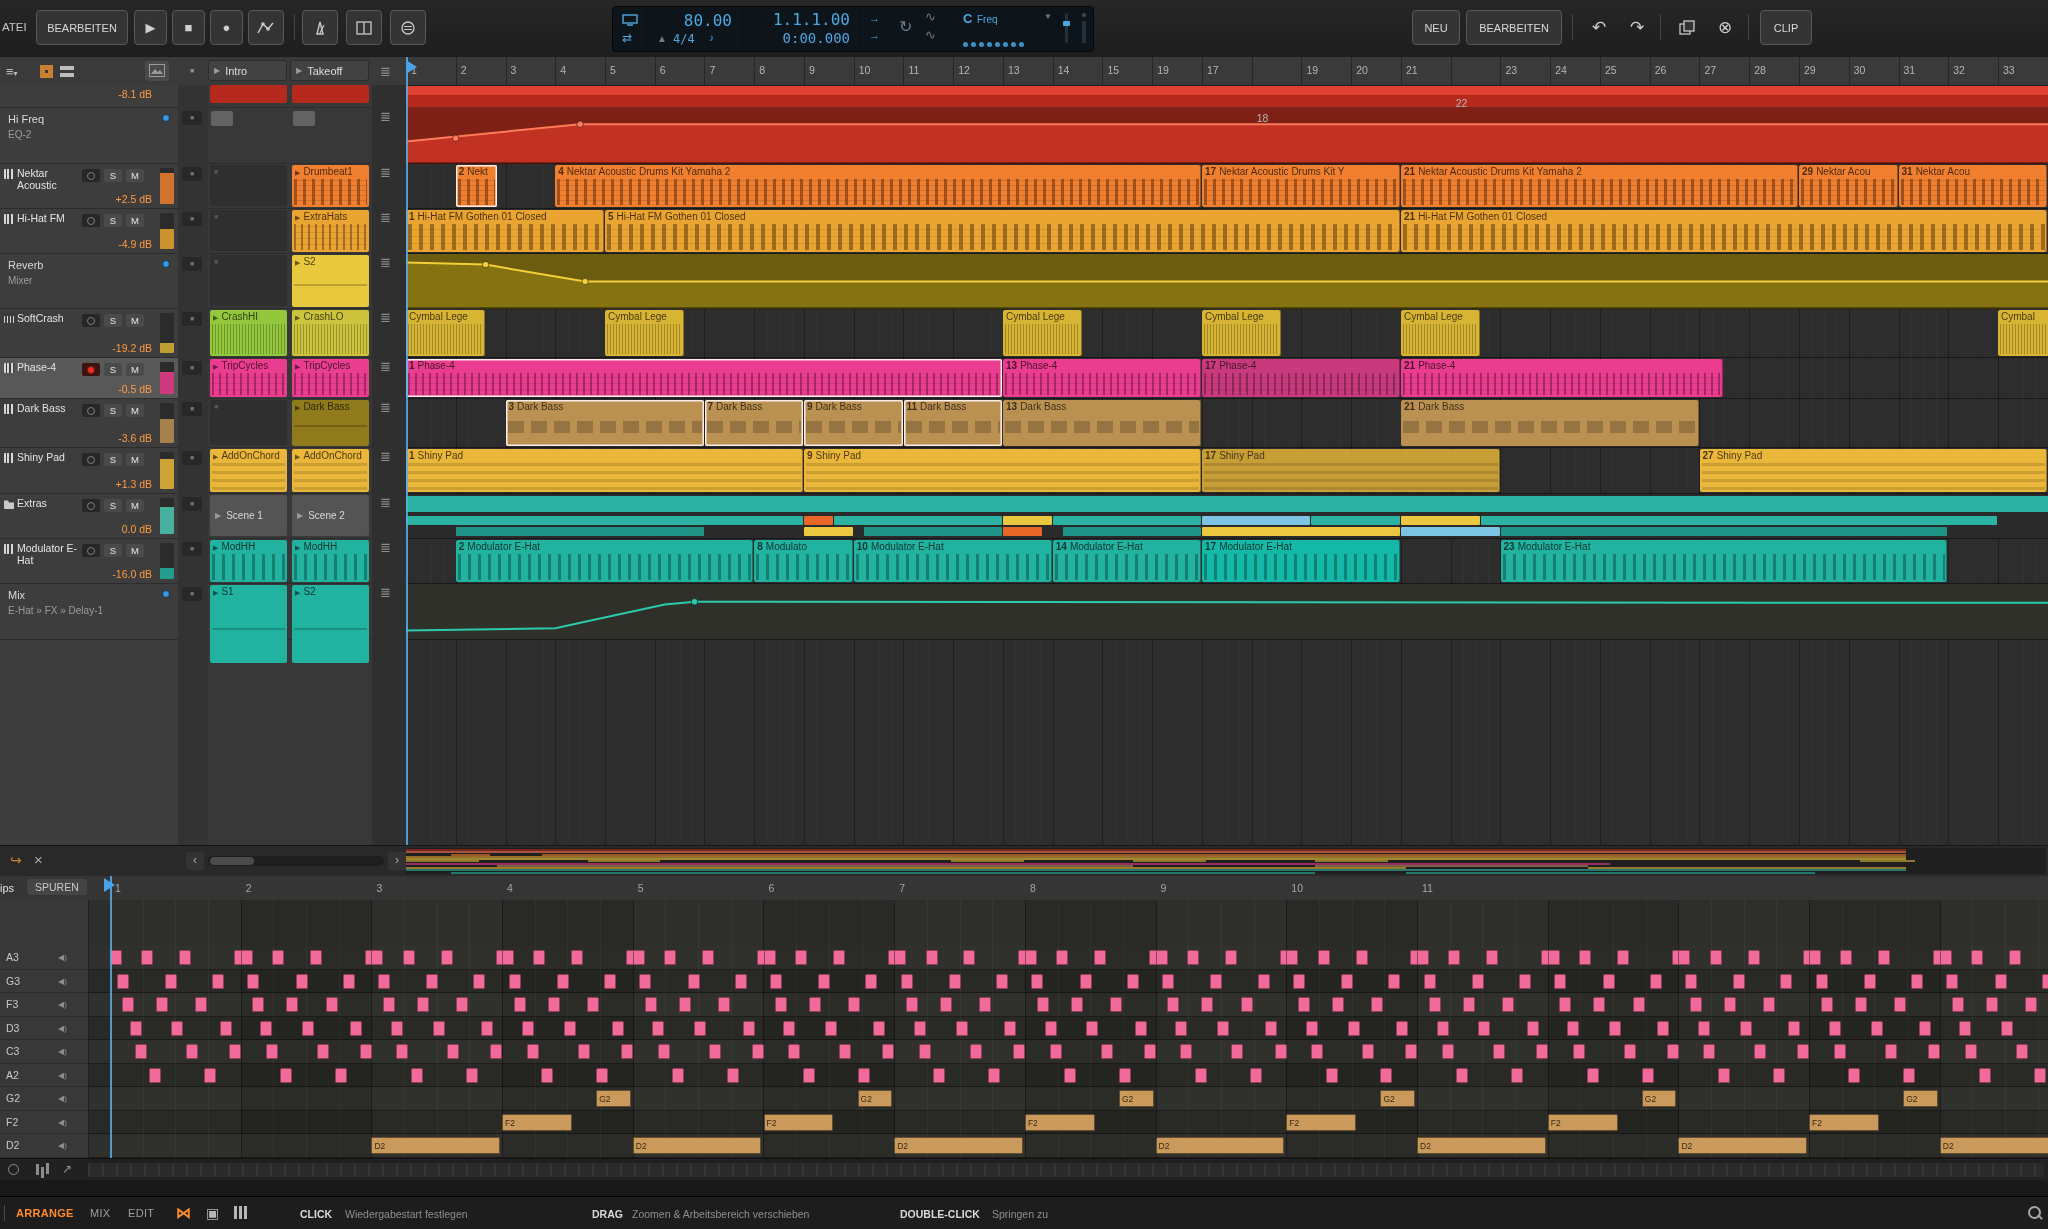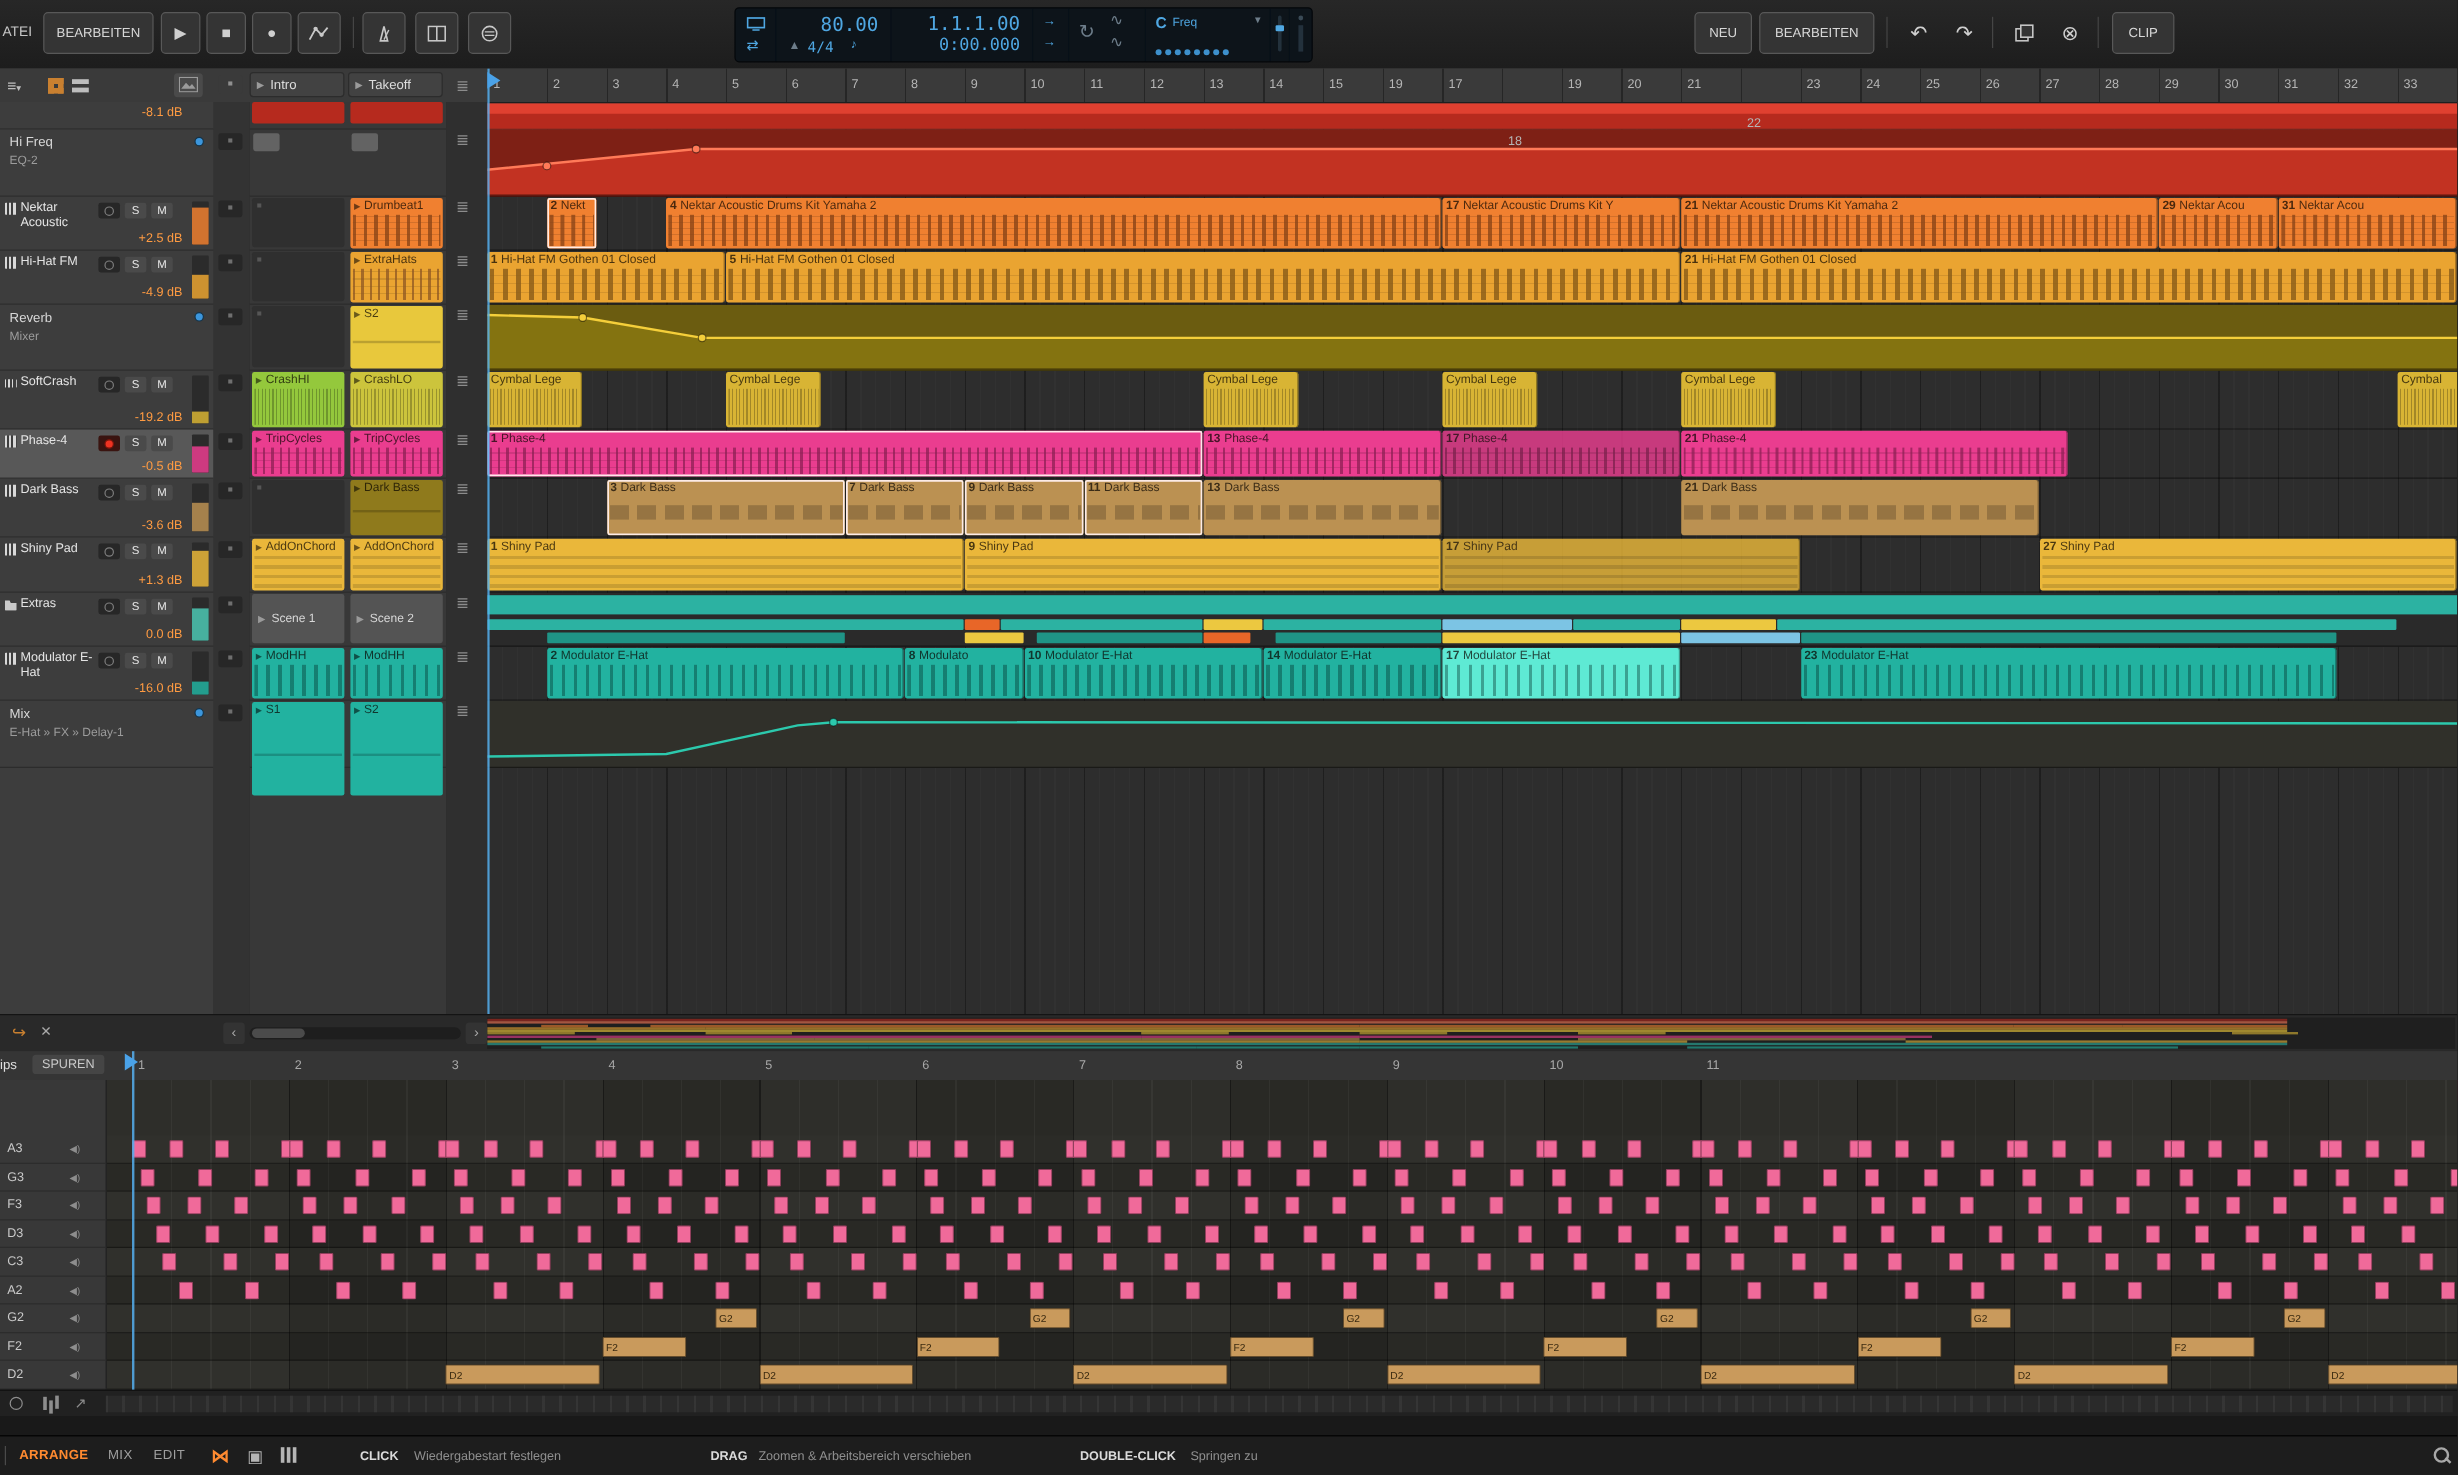--- a/index.html
+++ b/index.html
@@ -722,21 +722,21 @@
               <div class="pat pat-vdash"></div>
             </div>
             <div class="clip" style="left: 447.75px; width: 198px; background: rgb(34, 178, 160);">
               <div class="lab"><b>10</b>Modulator E-Hat</div>
               <div class="pat pat-vdash"></div>
             </div>
             <div class="clip" style="left: 646.75px; width: 148.25px; background: rgb(34, 178, 160);">
               <div class="lab"><b>14</b>Modulator E-Hat</div>
               <div class="pat pat-vdash"></div>
             </div>
-            <div class="clip" style="left: 796px; width: 198px; background: #5eead4; text-decoration: underline;">
+            <div class="clip" style="left: 796px; width: 198px; background: #14b8a6; text-decoration: underline;">
               <div class="lab"><b>17</b>Modulator E-Hat</div>
               <div class="pat pat-vdash"></div>
             </div>
             <div class="clip" style="left: 1094.5px; width: 446.75px; background: rgb(34, 178, 160);">
               <div class="lab"><b>23</b>Modulator E-Hat</div>
               <div class="pat pat-vdash"></div>
             </div>
           </div>
           <div class="arow" style="top: 499px; height: 56px; background: rgb(48, 48, 42);"><svg width="1642" height="54">
               <polyline points="0,46.44 149.25,44.279999999999994 208.95000000000002,31.319999999999997 258.7,20.52 288.55,17.82 1691.5,18.9" fill="none" stroke="#2cc9ad" stroke-width="2"></polyline>

